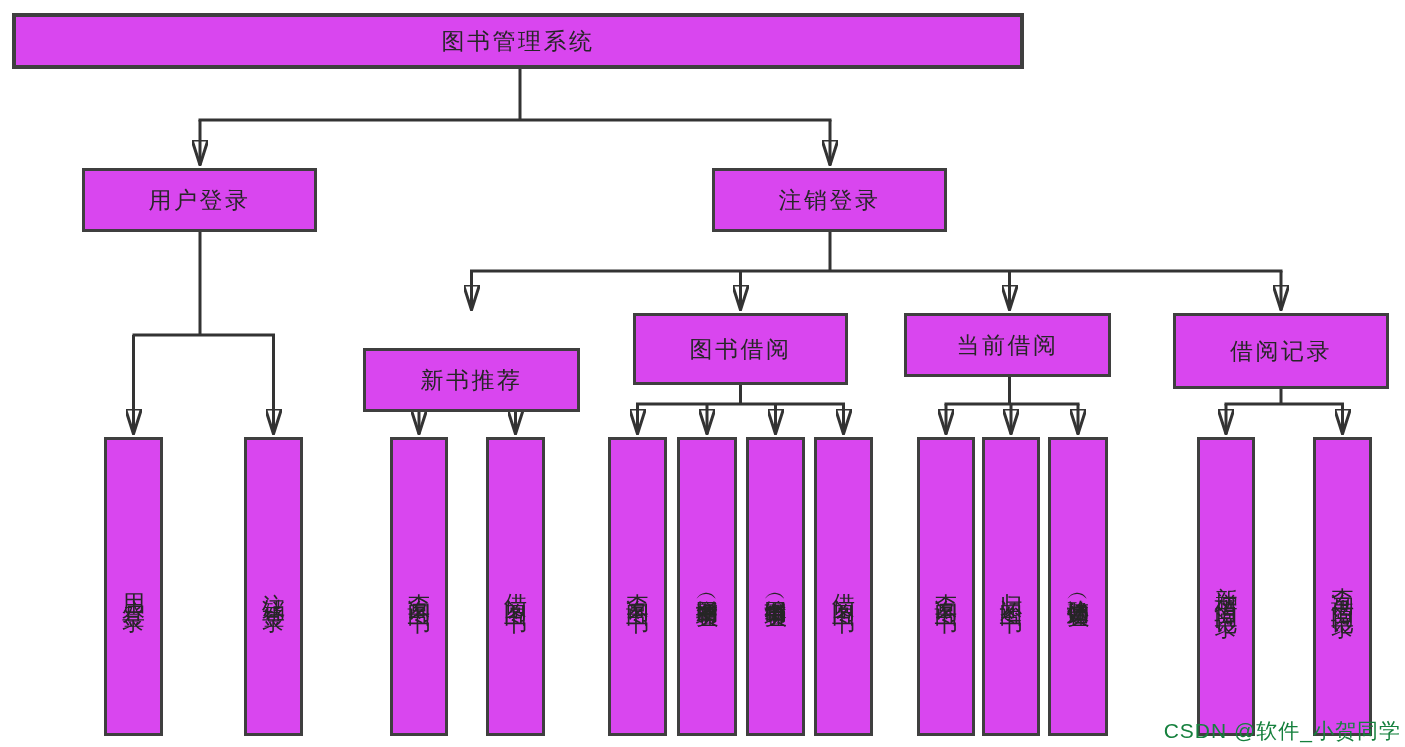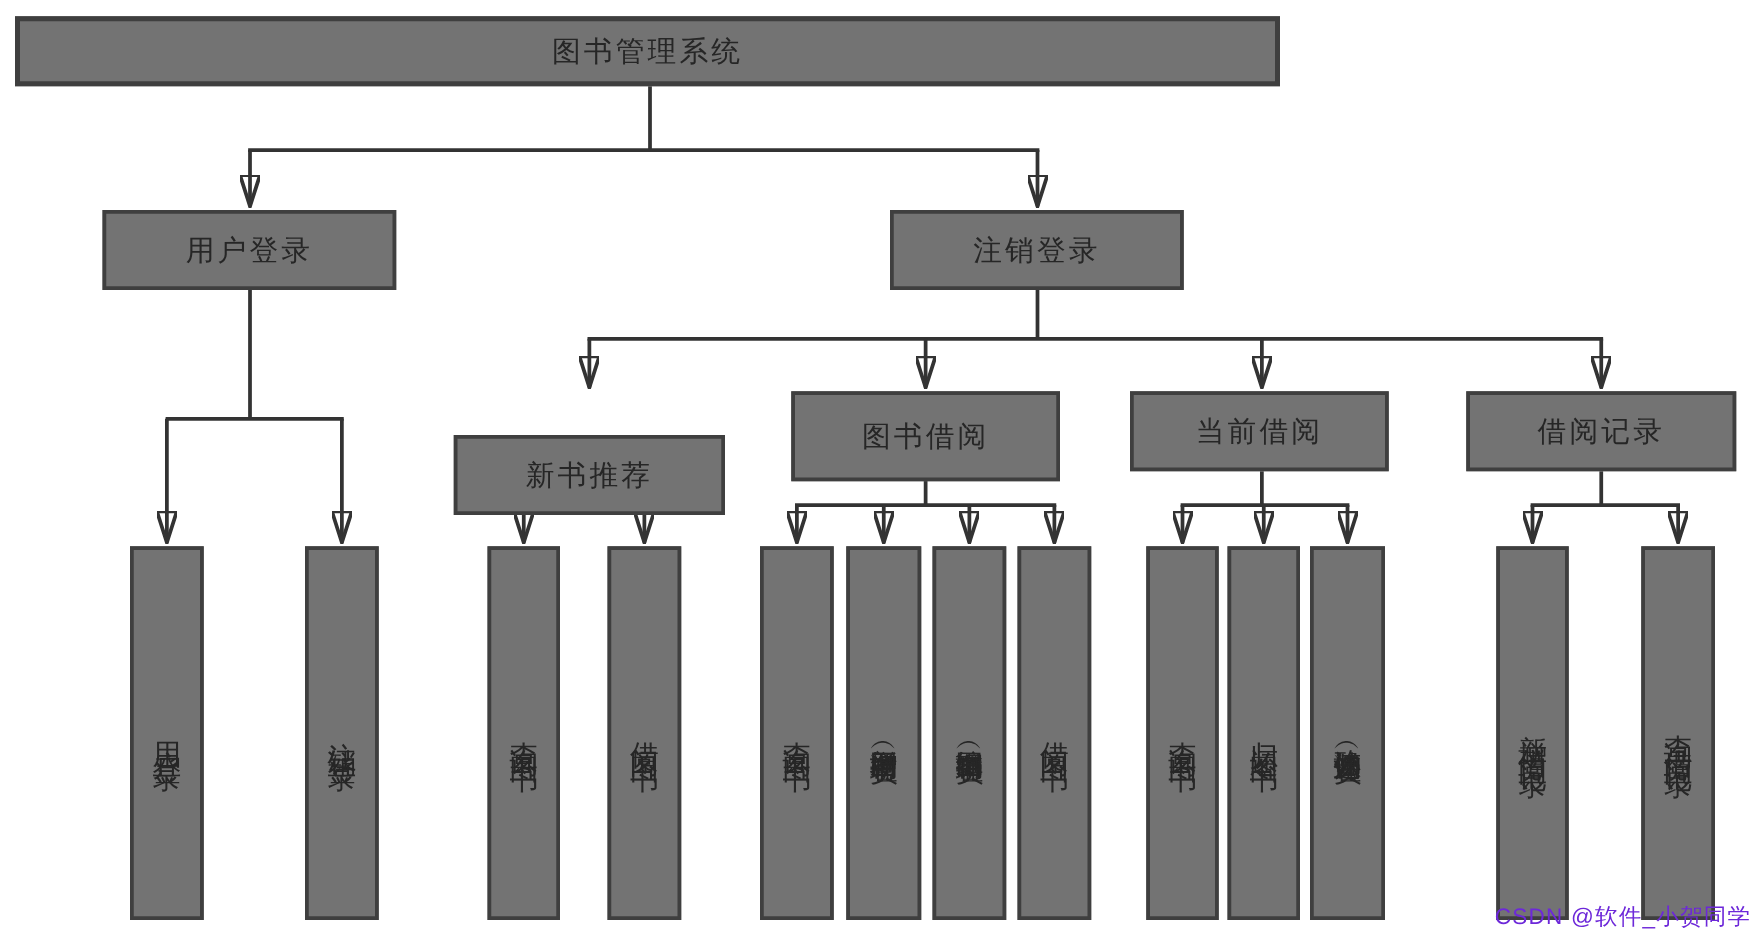--- a/index.html
+++ b/index.html
@@ -7,21 +7,21 @@
     position: relative;
     width: 1405px;
     height: 747px;
     background: #ffffff;
     font-family: "Liberation Sans", sans-serif;
     overflow: hidden;
   }
   .box {
     position: absolute;
     box-sizing: border-box;
-    background: #737373;
+    background: #d946ef;
     border: 3px solid #3f3f3f;
     display: flex;
     align-items: center;
     justify-content: center;
     color: #262626;
     text-align: right;
   }
   .root-box { border-width: 4px; }
   .h-label {
     font-size: 23px;
@@ -50,23 +50,23 @@
   }
   .connectors path {
     stroke: #333333;
     stroke-width: 3;
     fill: none;
   }
   .watermark {
     position: absolute;
     right: 4px;
     bottom: 2px;
-    font-size: 18px;
+    font-size: 21px;
     letter-spacing: 1px;
-    color: #6d28d9;
+    color: #15803d;
     white-space: nowrap;
   }
 </style>
 </head>
 <body>
 
 <div class="stage">
 
   <svg class="connectors" viewBox="0 0 1405 747" xmlns="http://www.w3.org/2000/svg">
     <defs>
@@ -129,21 +129,21 @@
 
   <div class="box" style="left:363px; top:313px; width:217px; height:64px;margin-top:35px;">
     <span class="h-label">新书推荐</span>
   </div>
   <div class="box" style="left:633px; top:313px; width:215px; height:72px;">
     <span class="h-label">图书借阅</span>
   </div>
   <div class="box" style="left:904px; top:313px; width:207px; height:64px;">
     <span class="h-label">当前借阅</span>
   </div>
-  <div class="box" style="left:1173px; top:313px; width:216px; height:64px;">
+  <div class="box" style="left:1173px; top:313px; width:216px; height:76px;">
     <span class="h-label">借阅记录</span>
   </div>
 
   <div class="box leaf" style="left:104px; top:437px; width:59px; height:299px;">
     <span class="v-label">用户登录</span>
   </div>
   <div class="box leaf" style="left:244px; top:437px; width:59px; height:299px;">
     <span class="v-label">注销登录</span>
   </div>
 

